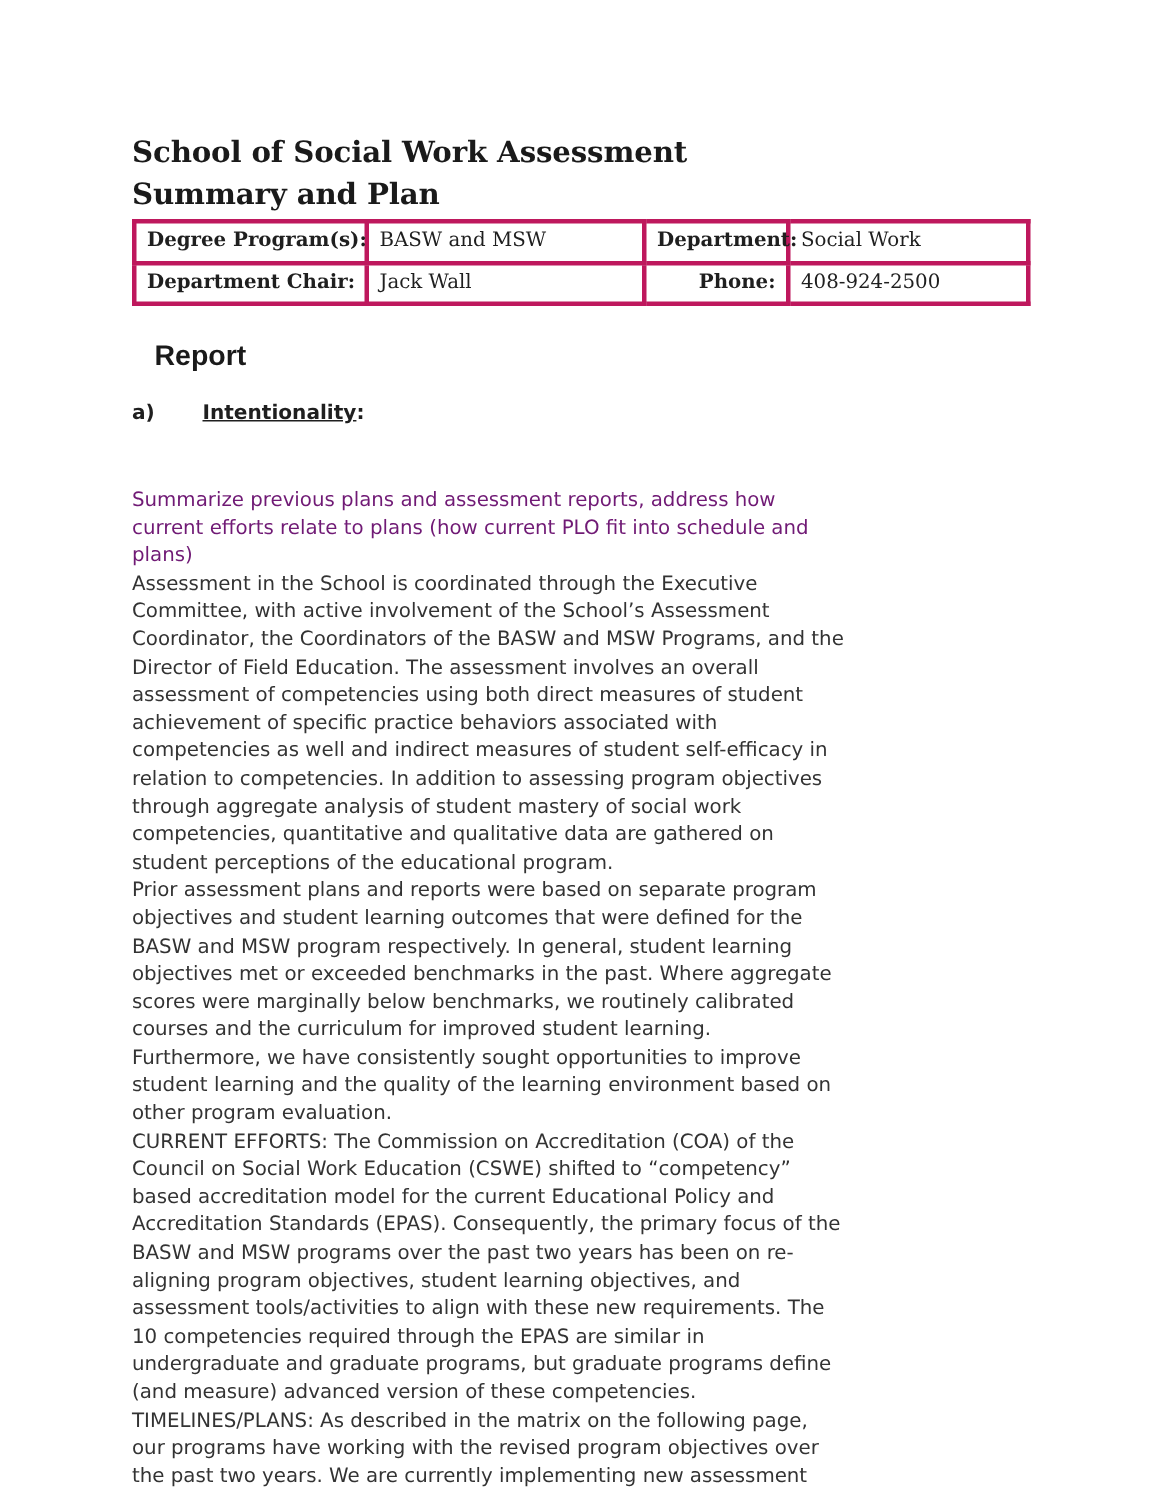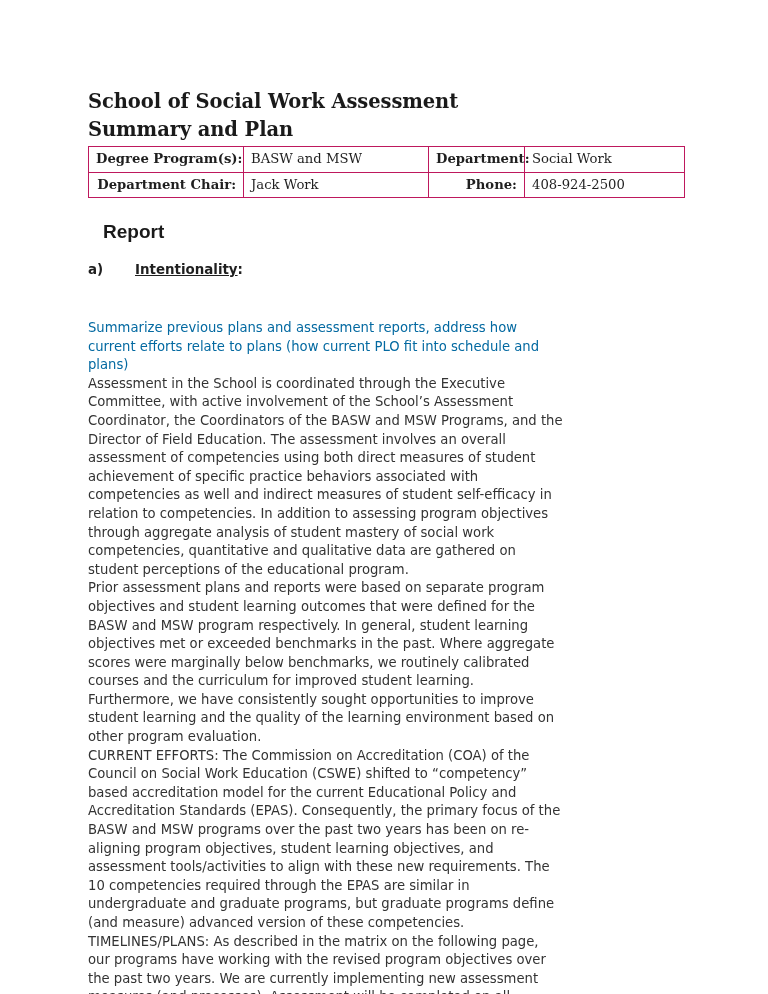--- a/index.html
+++ b/index.html
@@ -56,21 +56,21 @@
   
   table.info-table {
     border-collapse: collapse;
     width: 596px;
     table-layout: fixed;
     font-family: "DejaVu Serif", "Liberation Serif", serif;
     font-size: 13.2px;
     color: #1f1f1f;
   }
   table.info-table td {
-    border: 1px solid #be185d;
+    border: 3px solid #be185d;
     padding: 3px 7px 4px 7px;
     vertical-align: middle;
     line-height: 17.5px;
   }
   td.lbl {
     text-align: right;
     font-weight: bold;
     white-space: nowrap;
   }
   td.val {
@@ -102,21 +102,21 @@
   p.body {
     font-size: 13.2px;
     line-height: 18.6px;
     color: #333333;
     margin: 0;
     max-width: 586px;
     text-align: left;
   }
   p.body + p.body { margin-top: 0; }
   p.spaced { margin-top: 18px; }
-  p.instruction { color: #0369a1; margin-top: 40px; }
+  p.instruction { color: #701a75; margin-top: 40px; }
 </style>
 </head>
 <body>
 
 <div class="page">
 
   <h1 class="doc-title">School of Social Work Assessment Summary and Plan</h1>
 
 
   <table class="info-table">
@@ -128,21 +128,21 @@
     </colgroup>
     <tbody>
       <tr>
         <td class="lbl">Degree Program(s):</td>
         <td class="val">BASW and MSW</td>
         <td class="lbl">Department:</td>
         <td class="val">Social Work</td>
       </tr>
       <tr>
         <td class="lbl">Department Chair:</td>
-        <td class="val">Jack Work</td>
+        <td class="val">Jack Wall</td>
         <td class="lbl">Phone:</td>
         <td class="val">408-924-2500</td>
       </tr>
     </tbody>
   </table>
 
   <h2 class="report-heading">Report</h2>
 
   <div class="item-head">
     <span class="marker">a)</span><span class="underlined">Intentionality</span><span>:</span>

